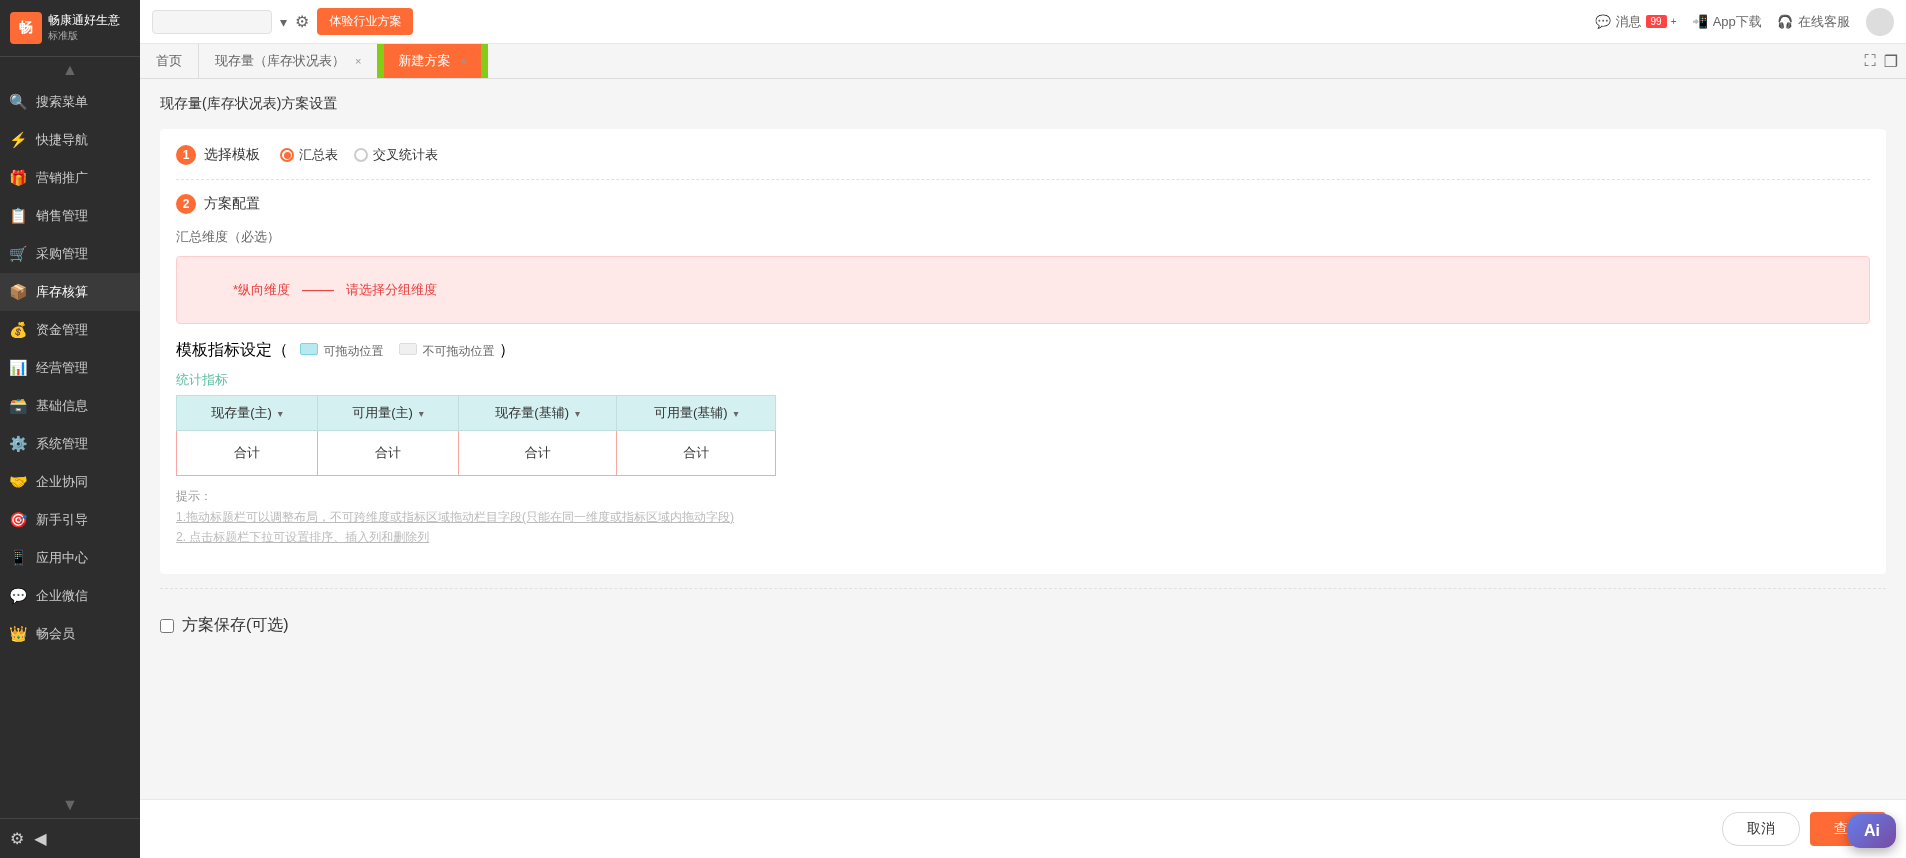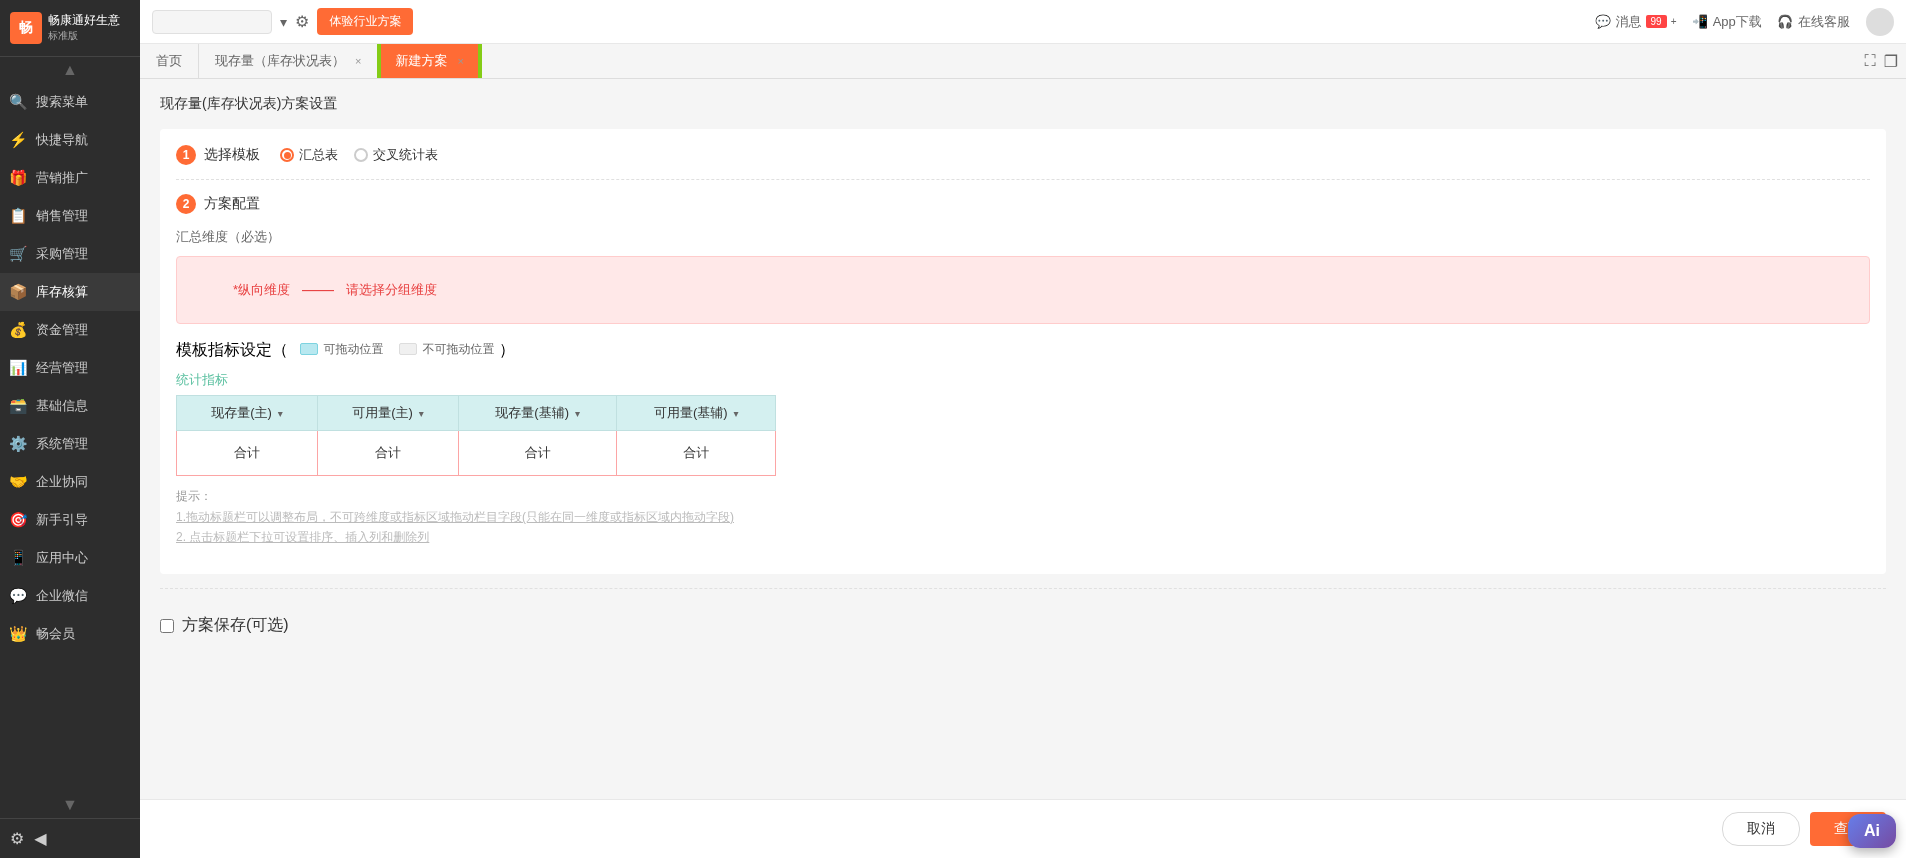--- a/index.html
+++ b/index.html
@@ -85,21 +85,21 @@
     
     .tabs-bar {
       background: #f5f5f5;
       display: flex; align-items: center;
       border-bottom: 1px solid #ddd;
       padding: 0 0 0 0;
     }
     .tab {
       padding: 8px 16px; font-size: 13px; cursor: pointer; color: #666;
       display: flex; align-items: center; gap: 6px;
-      background: #f5f5f5; border-right: 4px solid #84cc16;
+      background: #f5f5f5; border-right: 7px solid #84cc16;
     }
     .tab-home { padding: 8px 16px; font-size: 13px; color: #666; cursor: pointer; background: #f5f5f5; border-right: 1px solid #ddd; }
     .tab-close { color: #999; font-size: 11px; cursor: pointer; margin-left: 4px; }
     .tab-new {
       background: #ff6b35; color: #fff; font-size: 13px;
       padding: 8px 14px; cursor: pointer; display: flex; align-items: center; gap: 6px;
     }
 
     
     .content {
@@ -143,21 +143,21 @@
       padding: 24px 20px;
       display: flex; align-items: center;
       margin-bottom: 16px;
     }
     .pink-area-label { color: #e84040; font-size: 13px; margin-left: 36px; }
     .pink-area-dash { color: #e84040; margin: 0 12px; }
     .pink-area-placeholder { color: #e84040; font-size: 13px; }
 
     .template-settings { margin-bottom: 10px; }
     .legend-items { display: inline-flex; align-items: center; gap: 16px; margin-left: 8px; }
-    .legend-item { display: flex; align-items: center; gap: 5px; font-size: 12px; color: #666; }
+    .legend-item { display: flex; align-items: flex-start; gap: 5px; font-size: 12px; color: #666; }
     .legend-box { width: 18px; height: 12px; border-radius: 2px; }
     .legend-box.draggable { background: #b8e8f0; border: 1px solid #7dd3e0; }
     .legend-box.non-draggable { background: #f0f0f0; border: 1px solid #ddd; }
 
     .stats-section { margin-bottom: 10px; }
     .stats-label { color: #5bc0a0; font-size: 13px; font-weight: 500; margin-bottom: 6px; }
 
     .stats-table { border-collapse: collapse; width: auto; min-width: 600px; }
     .stats-table th {
       background: #d4f0f0; padding: 8px 16px; font-size: 13px; font-weight: normal;

